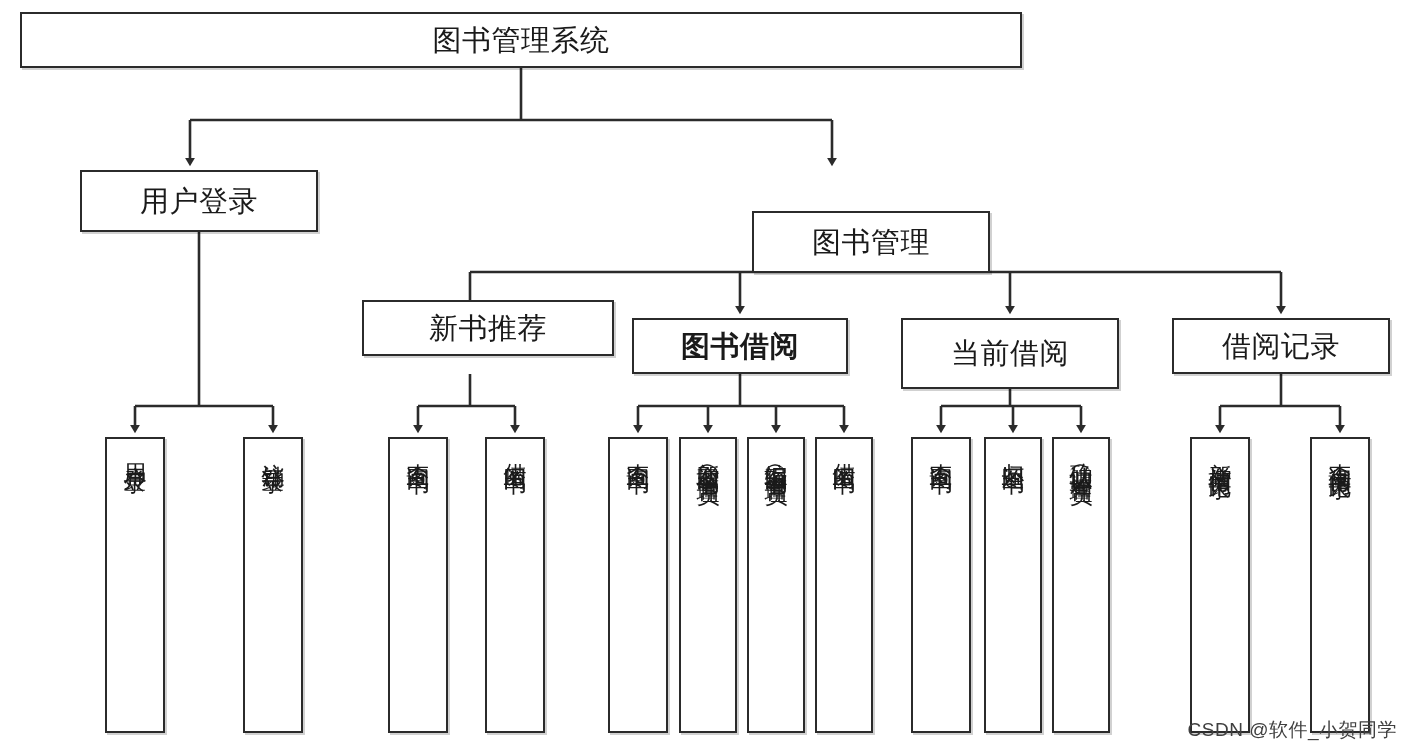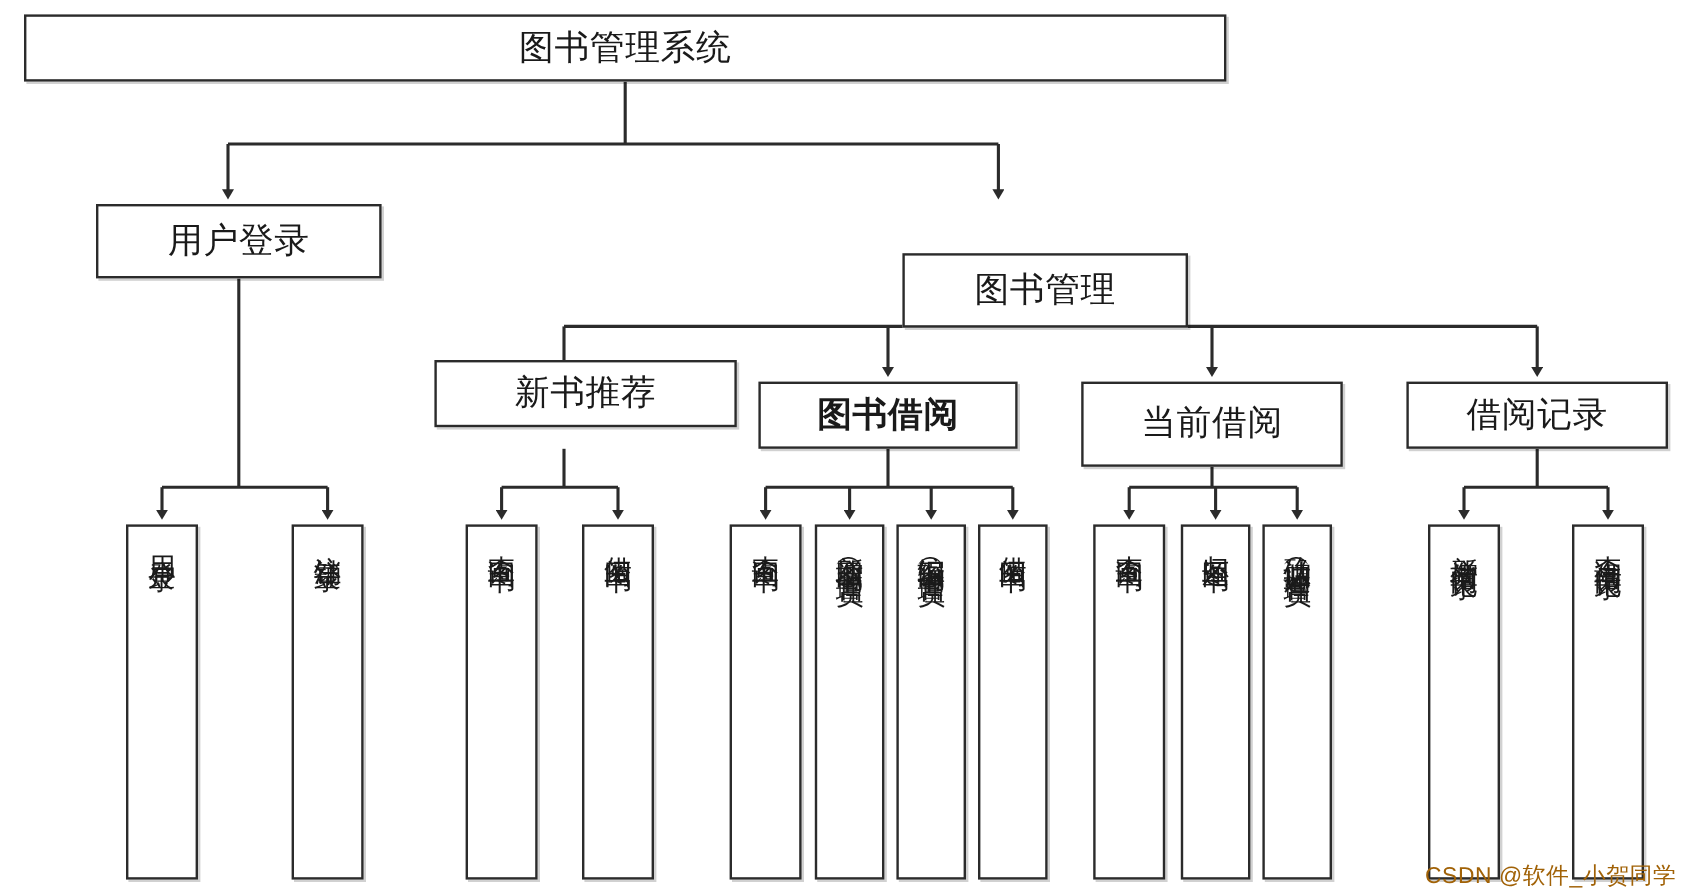--- a/index.html
+++ b/index.html
@@ -56,21 +56,21 @@
     text-orientation: upright;
     font-size: 23px;
     letter-spacing: 3px;
     line-height: 1;
   }
   .watermark {
     position: absolute;
     right: 8px;
     bottom: 4px;
     font-size: 19px;
-    color: #a16207;
+    color: #404040;
     white-space: nowrap;
     letter-spacing: 0.5px;
   }
 </style>
 </head>
 <body>
 
 <div id="canvas">
 
   <svg class="edges" viewBox="0 0 1405 747">

